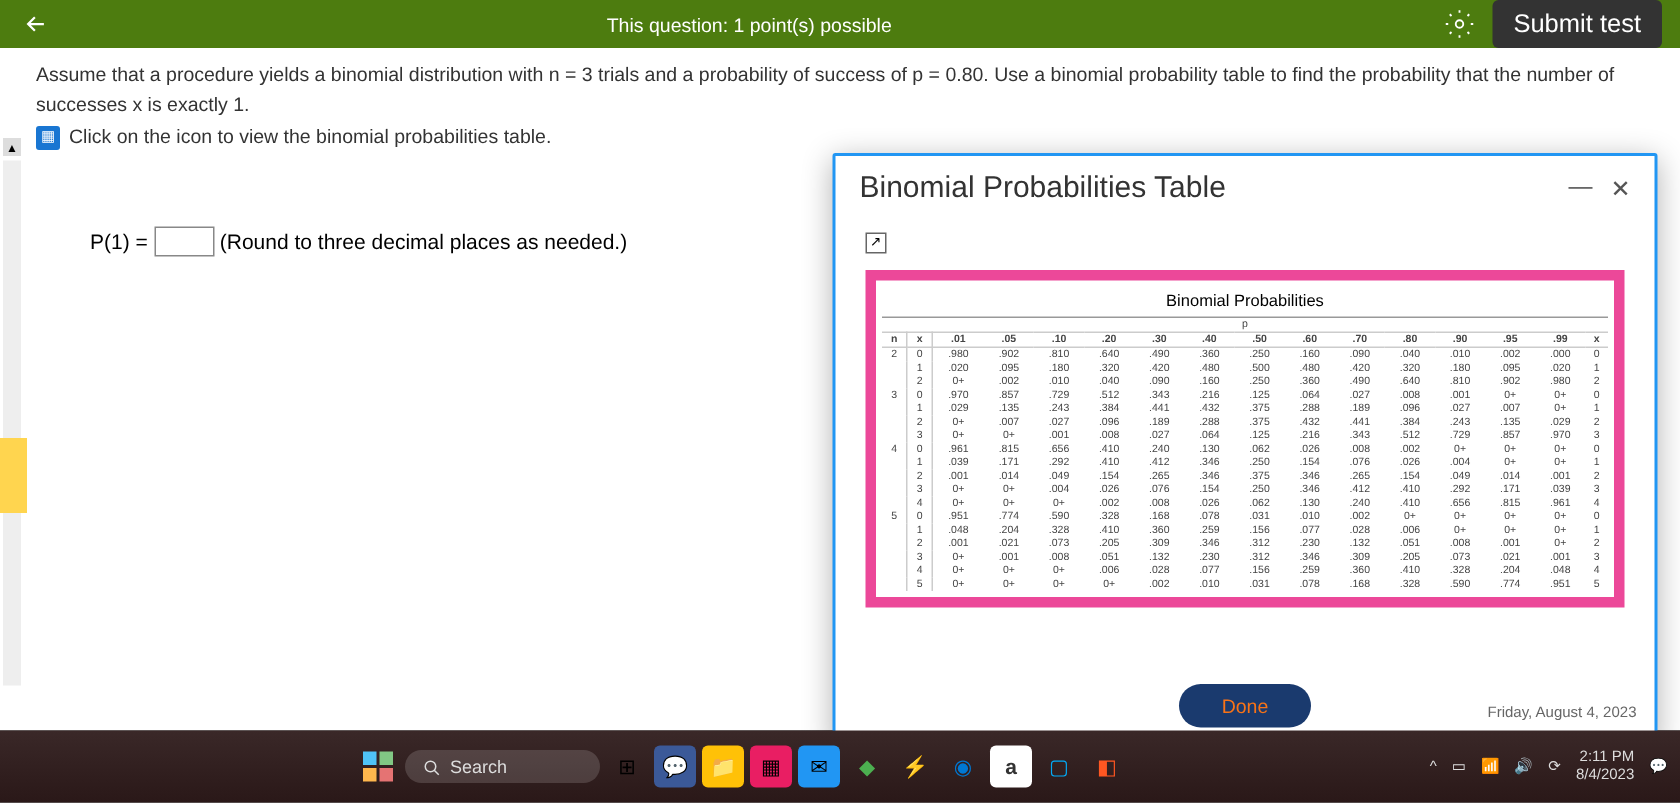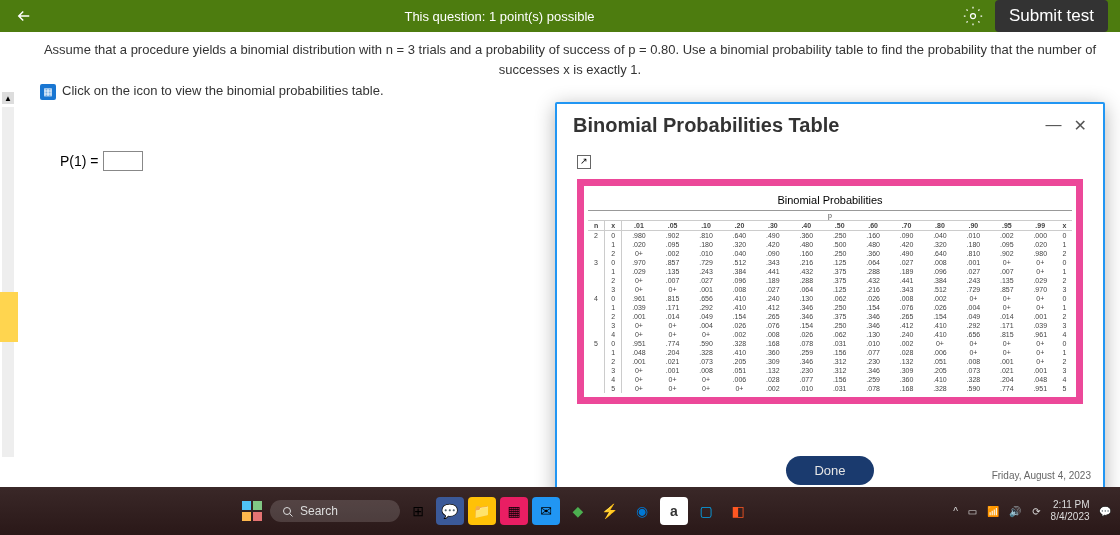--- a/index.html
+++ b/index.html
@@ -17,37 +17,37 @@
     .question-text { line-height: 1.5; }
     
     .answer-row { margin-top: 50px; font-size: 14px; display: flex; align-items: center; }
     .answer-input { width: 40px; height: 20px; border: 1px solid #888; margin: 0 4px; }
     
     .scroll-up { position: absolute; left: 2px; top: 60px; width: 12px; height: 12px; background: #ddd; display: flex; align-items: center; justify-content: center; font-size: 8px; }
     .scroll-track { position: absolute; left: 2px; top: 75px; width: 12px; height: 350px; background: #eee; }
     
     .modal { position: absolute; top: 70px; left: 555px; width: 550px; height: 395px; background: #fff; border: 2px solid #2196f3; border-radius: 2px; box-shadow: 0 4px 20px rgba(0,0,0,0.3); }
     .modal-header { display: flex; justify-content: space-between; align-items: center; padding: 10px 16px; }
-    .modal-title { font-size: 20px; font-weight: 700; color: #333; }
+    .modal-title { font-size: 20px; font-weight: 400; color: #333; }
     .modal-controls { display: flex; gap: 12px; }
     .modal-min, .modal-close { cursor: pointer; font-size: 16px; color: #555; }
     
     .table-container { padding: 8px 20px; height: 300px; overflow: hidden; }
     .popout-icon { width: 14px; height: 14px; border: 1px solid #666; display: inline-block; margin-bottom: 6px; cursor: pointer; position: relative; }
     .popout-icon::after { content: '↗'; position: absolute; font-size: 9px; top: 0; left: 2px; }
     
     .prob-table-wrapper { border: 7px solid #ec4899; padding: 4px; }
     .table-title { text-align: center; font-size: 11px; padding: 4px; border-bottom: 1px solid #999; }
     .prob-table { font-size: 7px; width: 100%; border-collapse: collapse; }
     .prob-table td { padding: 1px 2px; text-align: center; color: #444; }
     .prob-table .n-col { border-right: 1px solid #ccc; }
     
     .modal-footer { position: absolute; bottom: 10px; width: 100%; display: flex; justify-content: center; gap: 12px; align-items: center; }
     .print-btn { background: #fff; border: 1.5px solid #1a3a6e; color: #1a3a6e; padding: 6px 28px; border-radius: 18px; font-size: 13px; cursor: pointer; }
-    .done-btn { background: #1a3a6e; border: none; color: #e5e5e5; padding: 7px 28px; border-radius: 18px; font-size: 13px; cursor: pointer; }
+    .done-btn { background: #1a3a6e; border: none; color: #f97316; padding: 7px 28px; border-radius: 18px; font-size: 13px; cursor: pointer; }
     .modal-date { position: absolute; right: 12px; bottom: 14px; font-size: 10px; color: #666; padding-left: 20px; }
     
     .left-tab { position: absolute; left: 0; top: 260px; width: 18px; height: 50px; background: #ffd54f; }
     
     .taskbar { position: absolute; bottom: 0; width: 100%; height: 48px; background: linear-gradient(180deg, #3a2828, #2a1818); display: flex; align-items: center; padding: 0 8px; }
     .taskbar-left { display: flex; align-items: center; gap: 4px; margin-left: 230px; }
     .start-btn { width: 28px; height: 28px; display: grid; grid-template: 1fr 1fr / 1fr 1fr; gap: 2px; padding: 4px; cursor: pointer; }
     .start-btn span { background: #4fc3f7; }
     .start-btn span:nth-child(2) { background: #81c784; }
     .start-btn span:nth-child(3) { background: #ffb74d; }
@@ -77,33 +77,34 @@
   </div>
   <button class="submit-btn">Submit test</button>
 </div>
 
 <div class="content-area">
   <div class="scroll-up">▲</div>
   <div class="scroll-track"></div>
 
   <div class="left-tab"></div>
 
-  <div class="question-row" style="margin-left: 20px; text-align: center;">
+  <div class="question-row" style="margin-left: 4px;">
     <div class="question-text">
       <div>Assume that a procedure yields a binomial distribution with n = 3 trials and a probability of success of p = 0.80. Use a binomial probability table to find the probability that the number of successes x is exactly 1.</div>
       <div style="display:flex; align-items:center; margin-top:2px;">
         <span class="question-icon">▦</span>
         <span>Click on the icon to view the binomial probabilities table.</span>
       </div>
     </div>
   </div>
 
   <div class="answer-row" style="margin-left: 40px;">
     <span>P(1) = </span>
     <input class="answer-input" type="text" style="">
+    <span>(Round to three decimal places as needed.)</span>
   </div>
 
   <div class="modal">
     <div class="modal-header">
       <div class="modal-title">Binomial Probabilities Table</div>
       <div class="modal-controls">
         <span class="modal-min">—</span>
         <span class="modal-close">✕</span>
       </div>
     </div>

